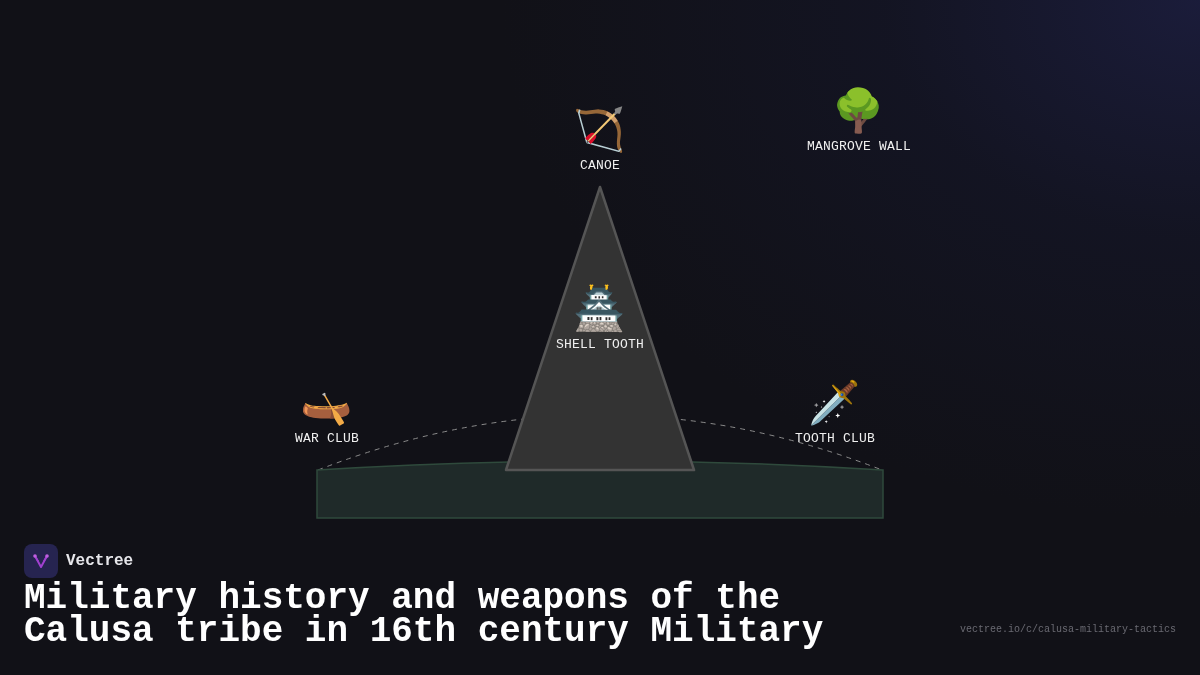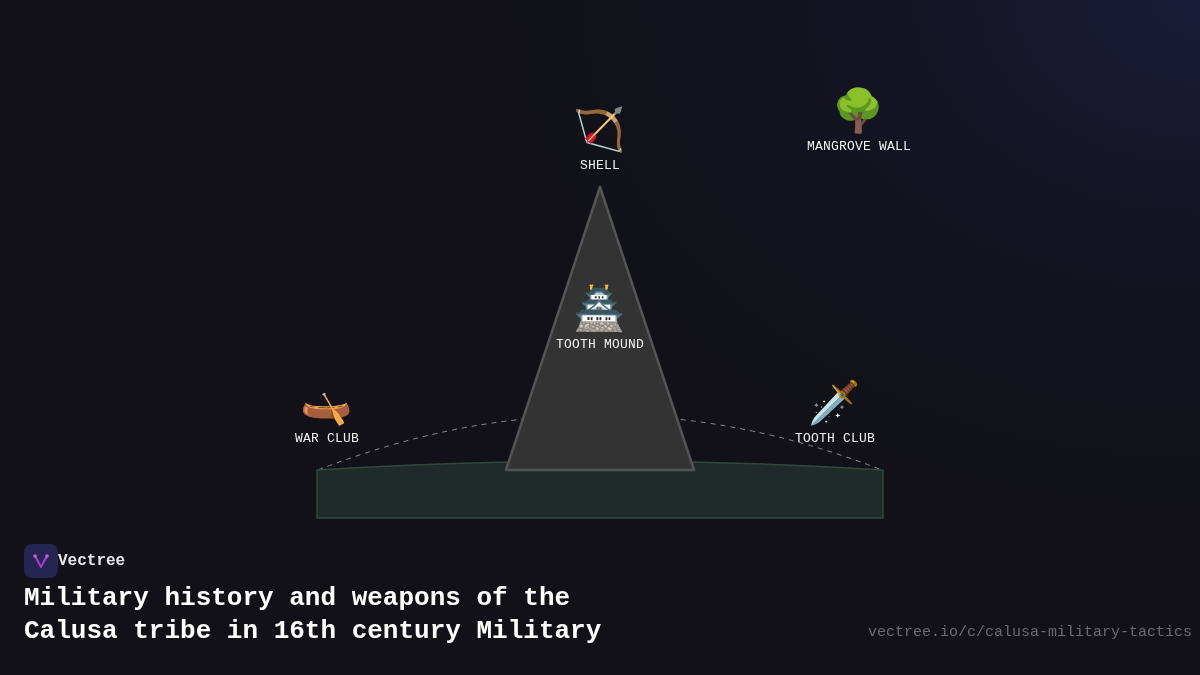--- a/index.html
+++ b/index.html
@@ -14,63 +14,63 @@
     background: radial-gradient(ellipse 700px 520px at 1200px 0px, rgba(30,32,70,0.75) 0%, rgba(22,24,48,0.45) 45%, rgba(17,17,23,0) 100%);
     pointer-events: none;
   }
   svg.diagram { position: absolute; left: 0; top: 0; }
   .node { position: absolute; text-align: center; transform: translateX(-50%); }
   .node .emoji { font-size: 42px; line-height: 46px; display: block; }
   .node .label {
     font-size: 13px; letter-spacing: 0.2px; color: #f0f0f0; display: block; white-space: nowrap;
     margin-top: 2px;
   }
-  .brand { position: absolute; left: 24px; top: 544px; display: flex; align-items: center; }
+  .brand { position: absolute; left: 24px; top: 544px; display: flex; align-items: center; gap: 8px; }
   .brand-logo {
     width: 34px; height: 34px; border-radius: 8px; background: #262450;
     display: flex; align-items: center; justify-content: center;
   }
   .brand-name { font-size: 16px; font-weight: bold; color: #e6e6ea; }
   .title {
     position: absolute; left: 24px; top: 582px;
-    font-size: 26px; font-weight: bold; line-height: 33px; color: #ffffff;
+    font-size: 36px; font-weight: bold; line-height: 33px; color: #ffffff;
     margin: 0; letter-spacing: 0px;
   }
   .url {
-    position: absolute; right: 8px; top: 624px;
-    font-size: 15px; color: #6a6a72;
+    position: absolute; right: 24px; top: 624px;
+    font-size: 10px; color: #6a6a72;
   }
 </style>
 </head>
 <body>
 
 <div class="bg-glow"></div>
 
 <svg class="diagram" width="1200" height="675" viewBox="0 0 1200 675">
 
   <path d="M318 470 Q 600 360 882 470" fill="none" stroke="#8a8a8a" stroke-width="1" stroke-dasharray="5,5"></path>
 
   <path d="M317 470 Q 600 452 883 470 L 883 518 L 317 518 Z" fill="#1f2a29" stroke="#2f4a3c" stroke-width="1.5"></path>
 
   <path d="M506 470 L 600 187 L 694 470 Z" fill="#333333" stroke="#555555" stroke-width="2.5" stroke-linejoin="round"></path>
 </svg>
 
 <div class="node" style="left:600px; top:110px;">
   <span class="emoji">🏹</span>
-  <span class="label">SHELL</span>
+  <span class="label">CANOE</span>
 </div>
 
 <div class="node" style="left:859px; top:91px;">
   <span class="emoji">🌳</span>
   <span class="label">MANGROVE WALL</span>
 </div>
 
 <div class="node" style="left:600px; top:289px;">
   <span class="emoji">🏯</span>
-  <span class="label">TOOTH MOUND</span>
+  <span class="label">SHELL TOOTH</span>
 </div>
 
 <div class="node" style="left:327px; top:383px;">
   <span class="emoji">🛶</span>
   <span class="label">WAR CLUB</span>
 </div>
 
 <div class="node" style="left:835px; top:383px;">
   <span class="emoji">🗡️</span>
   <span class="label">TOOTH CLUB</span>

